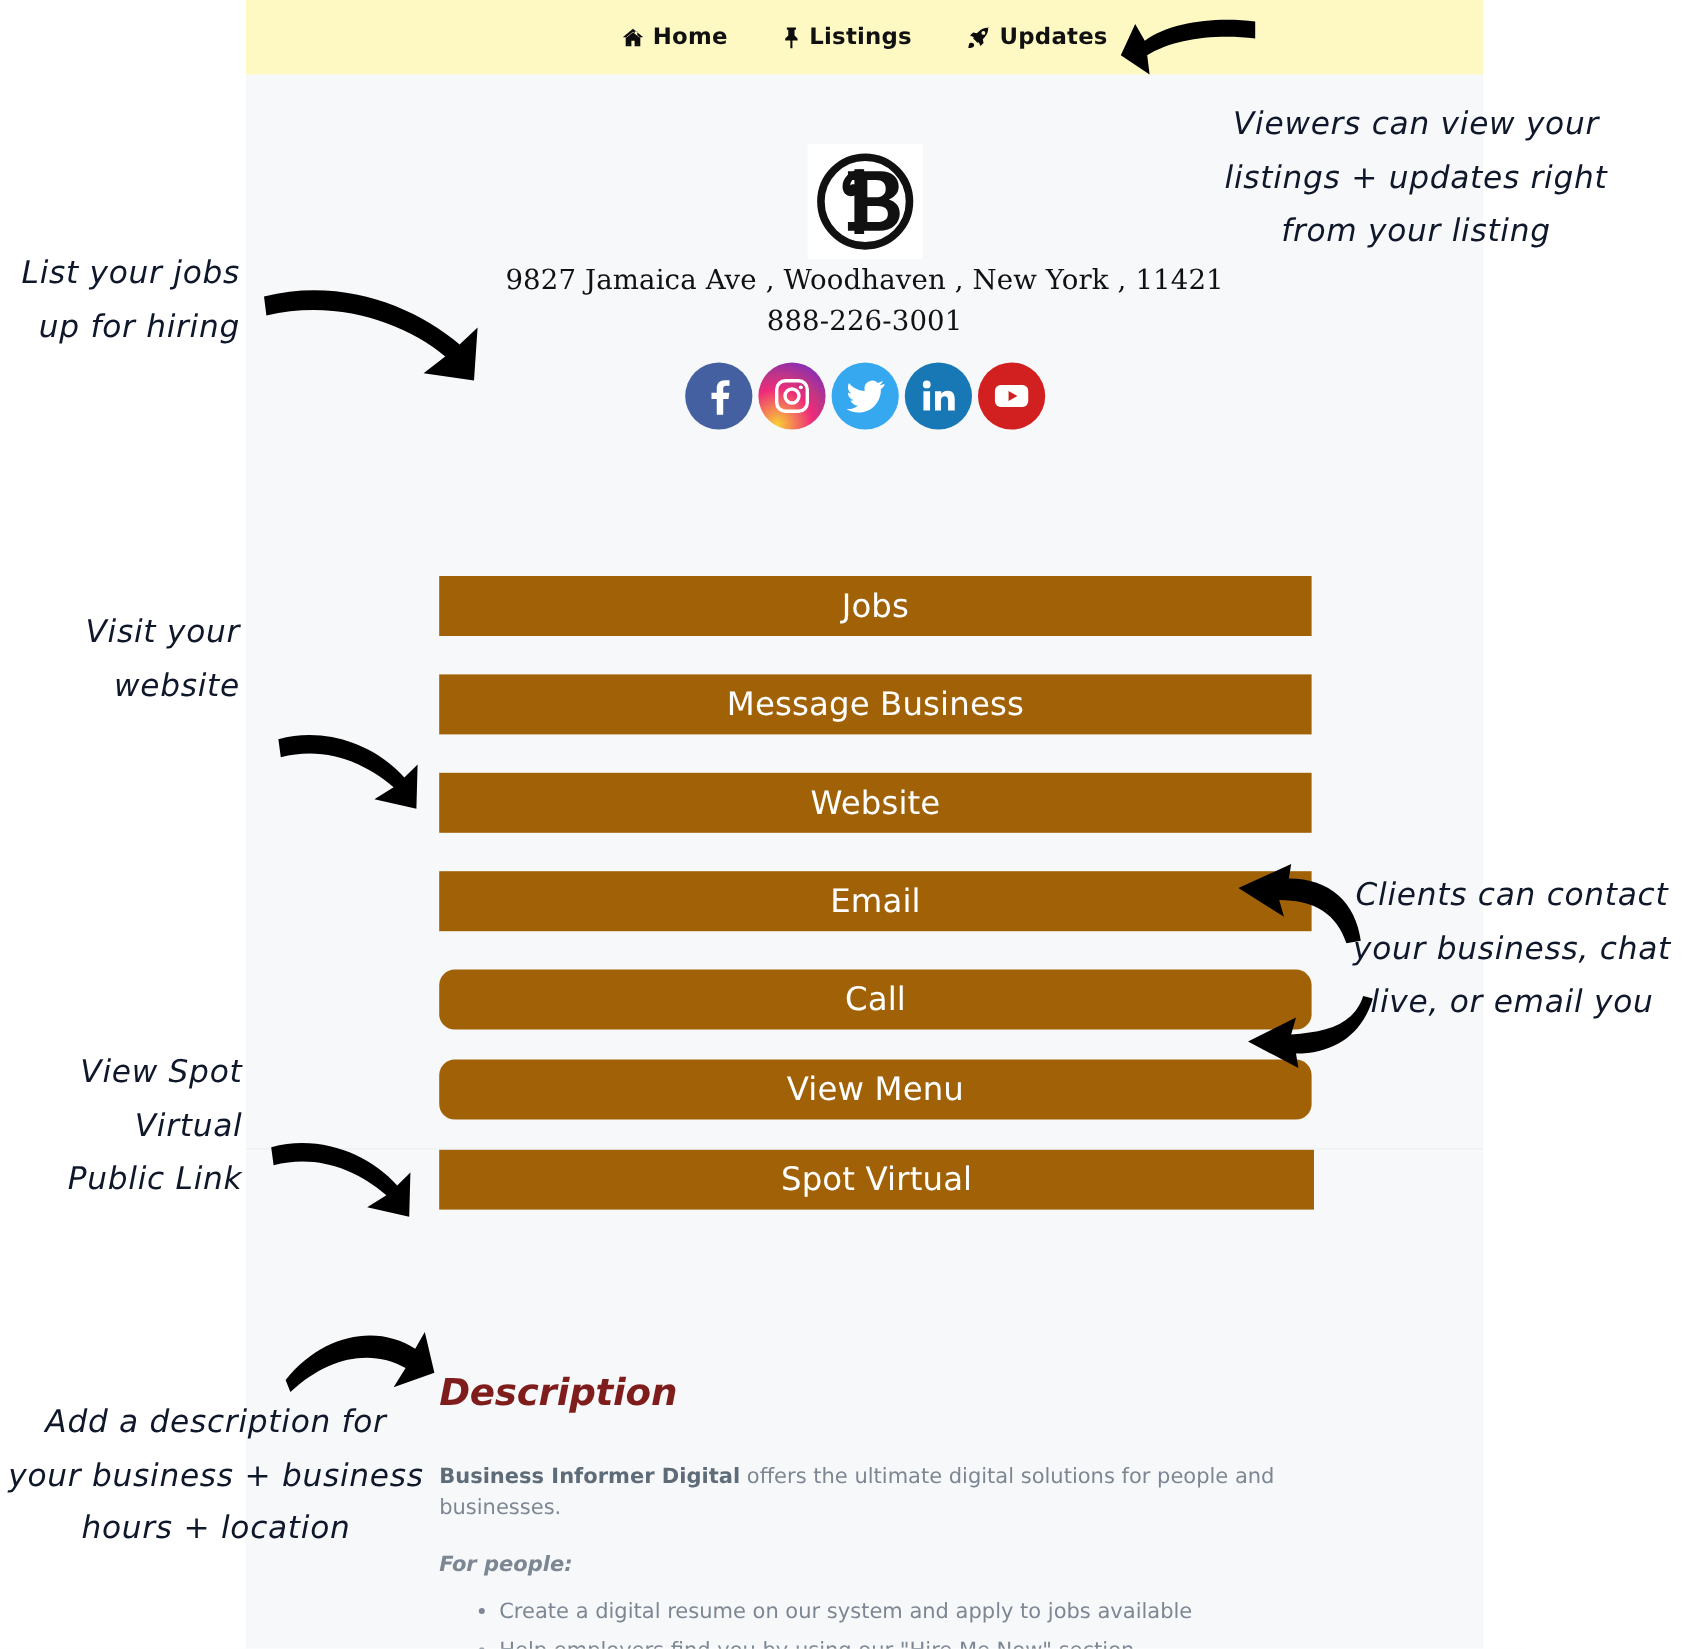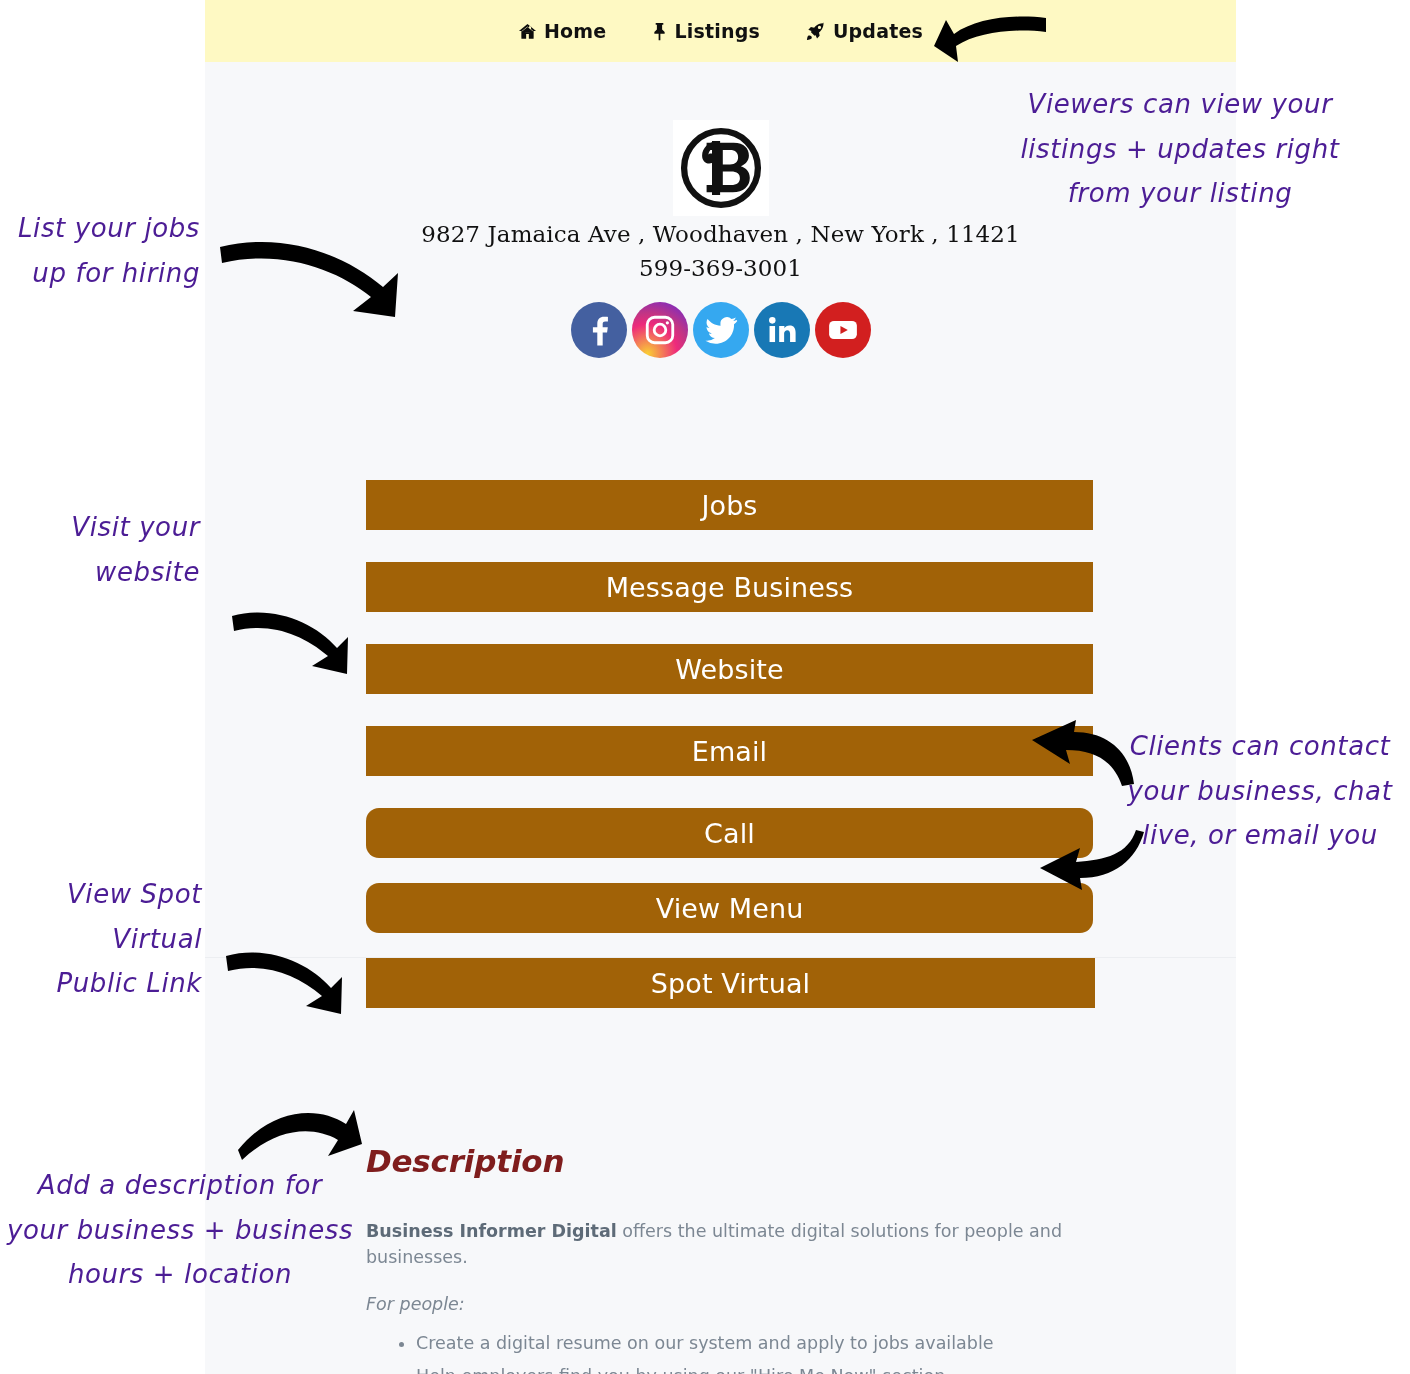--- a/index.html
+++ b/index.html
@@ -91,31 +91,31 @@
   #desc-title{
     font-size:31px;font-weight:bold;color:#7f1d1d;
     font-family:"DejaVu Sans", sans-serif;margin:0;letter-spacing:-.2px;font-style:italic;
   }
   .desc-body{
     color:#7c8793;font-size:17.5px;line-height:1.5;
     font-family:"DejaVu Sans", sans-serif;margin:0;
   }
   #desc-lead{margin-top:39px;}
   #desc-lead b{color:#5e6b78;font-weight:bold;}
-  #desc-subhead{margin-top:20px;font-style:italic;font-weight:normal;color:#7c8793;}
+  #desc-subhead{margin-top:20px;font-style:italic;font-weight:bold;color:#7c8793;}
   #desc-list{margin:13px 0 0 0;padding-left:50px;}
   #desc-list li{margin-bottom:7px;}
 
   
   .anno{
     position:absolute;
     font-family:"DejaVu Sans", sans-serif;
     font-style:italic;
     font-size:26px;
-    color:#4c1d95;
+    color:#0f172a;
     line-height:1.72;
     letter-spacing:.6px;
     white-space:pre-line;
     z-index:5;
   }
   .anno.rt{text-align:right;}
   .anno.ct{text-align:center;}
 
   .arrow{position:absolute;z-index:6;}
   .arrow svg{display:block;overflow:visible;}
@@ -161,21 +161,21 @@
       <svg width="90" height="90" viewBox="0 0 100 100">
         <circle cx="50" cy="50" r="41" fill="none" stroke="#111" stroke-width="7"></circle>
         <path d="M34 22 h30 c12 0 17 7 17 14 0 6-4 10-9 12 6 2 10 6 10 13 0 9-7 16-19 16 H34 v-8 h8 V30 h-8z
                  M52 30 v16 h8 c6 0 9-3 9-8 0-5-3-8-9-8z
                  M52 54 v15 h9 c7 0 10-3 10-7.5 0-5-3-7.5-10-7.5z" fill="#111"></path>
         <path d="M46 20 c-10 1-17 8-17 16 0 5 3 9 8 9 4 0 7-3 7-6 0-3-2-5-5-5-1 0-2 0-3 1 1-5 5-9 10-10z" fill="#111"></path>
         <rect x="40" y="20" width="9" height="60" fill="#111"></rect>
       </svg>
     </div>
     <div id="biz-address">9827 Jamaica Ave , Woodhaven , New York , 11421</div>
-    <div id="biz-phone">599-369-3001</div>
+    <div id="biz-phone">888-226-3001</div>
 
     <div id="socials">
       <div class="soc soc-fb">
         <svg width="34" height="34" viewBox="0 0 24 24" fill="#ffffff">
           <path d="M14.6 23v-9.3h3.1l.5-3.6h-3.6V7.8c0-1 .3-1.8 1.8-1.8h1.9V2.8c-.3 0-1.5-.1-2.8-.1-2.8 0-4.7 1.7-4.7 4.8v2.6H7.7v3.6h3.1V23z"></path>
         </svg>
       </div>
       <div class="soc soc-ig">
         <svg width="34" height="34" viewBox="0 0 24 24" fill="none" stroke="#ffffff" stroke-width="2">
           <rect x="3" y="3" width="18" height="18" rx="5.2"></rect>

